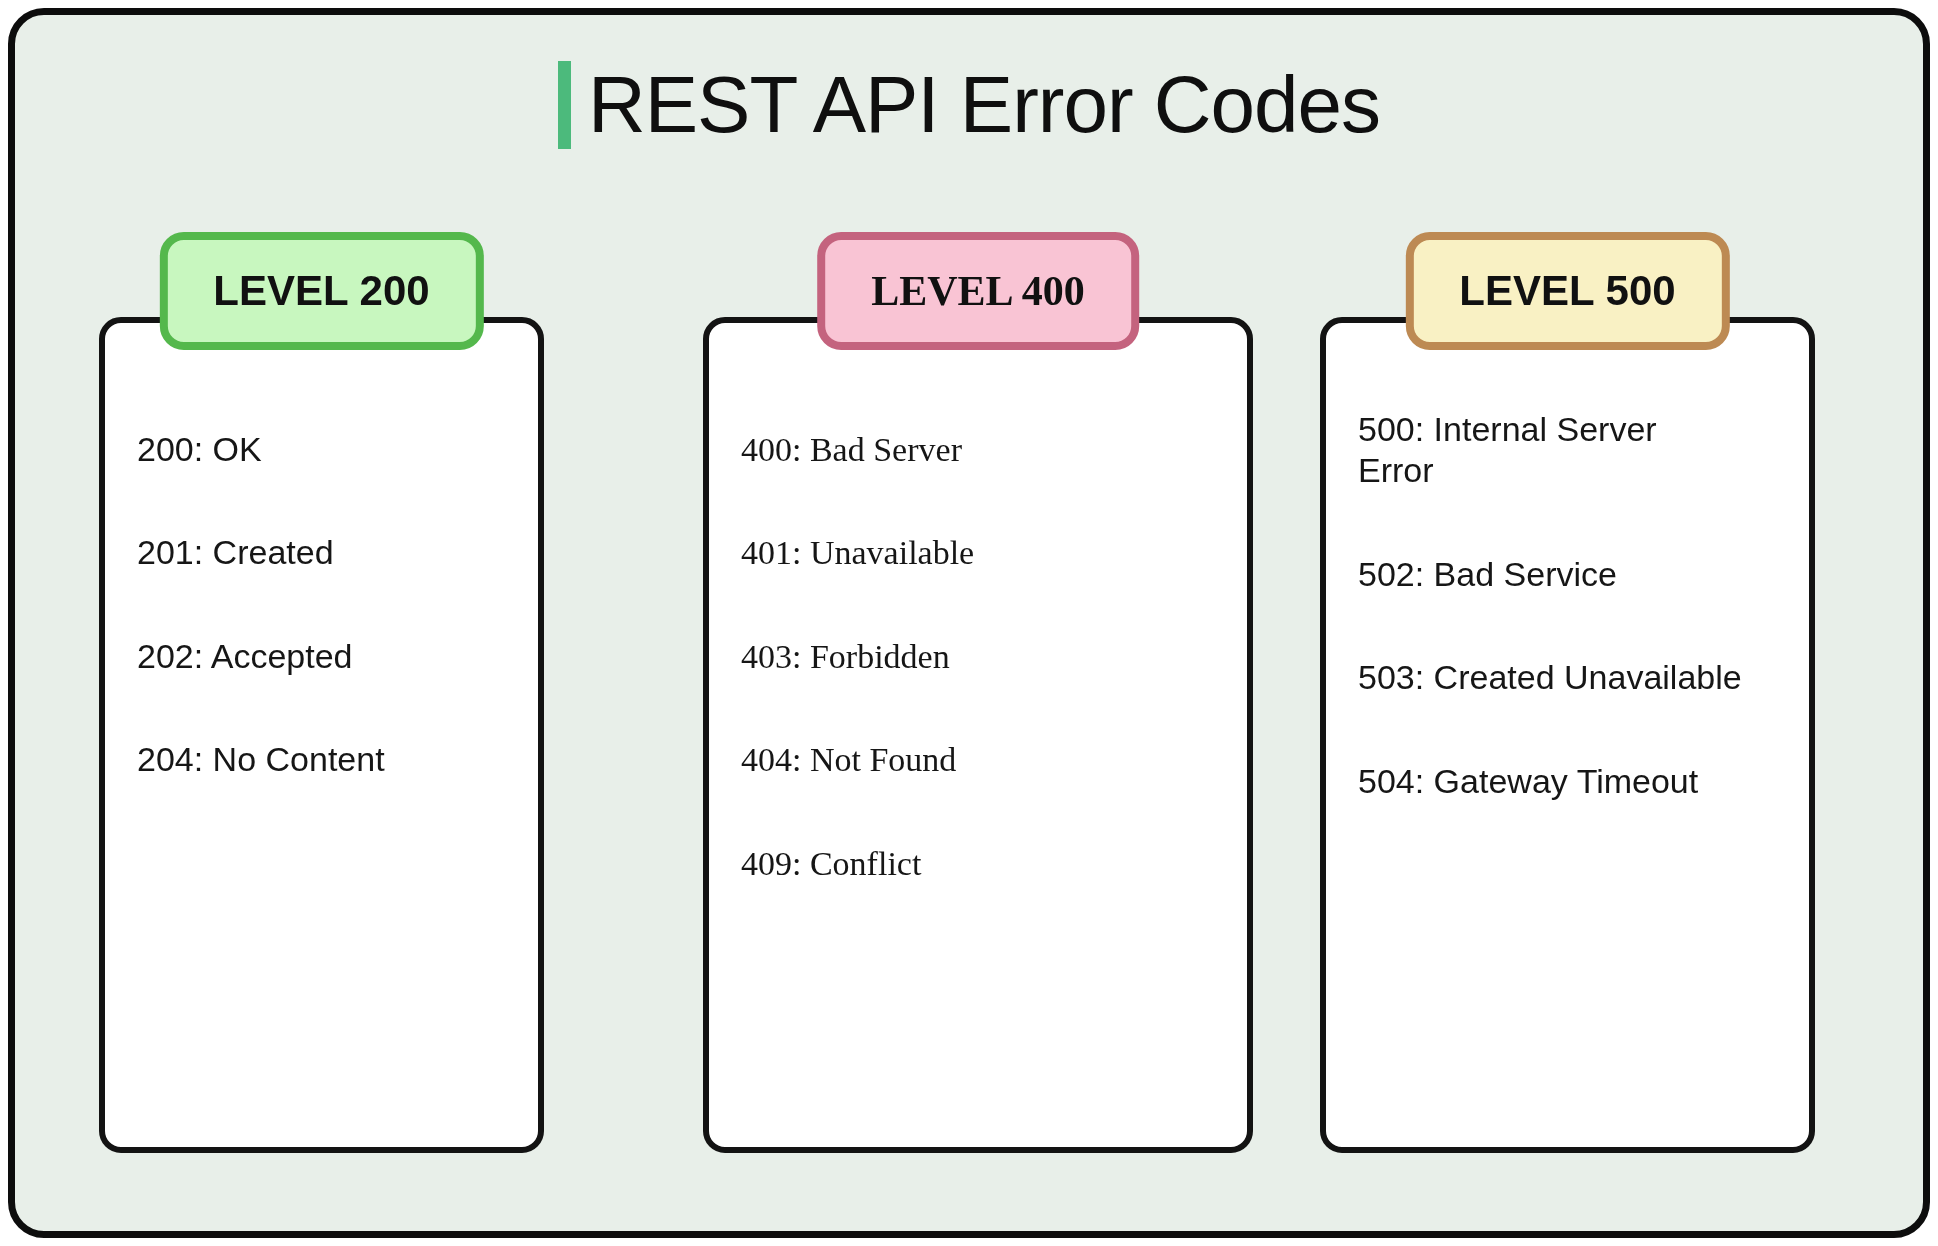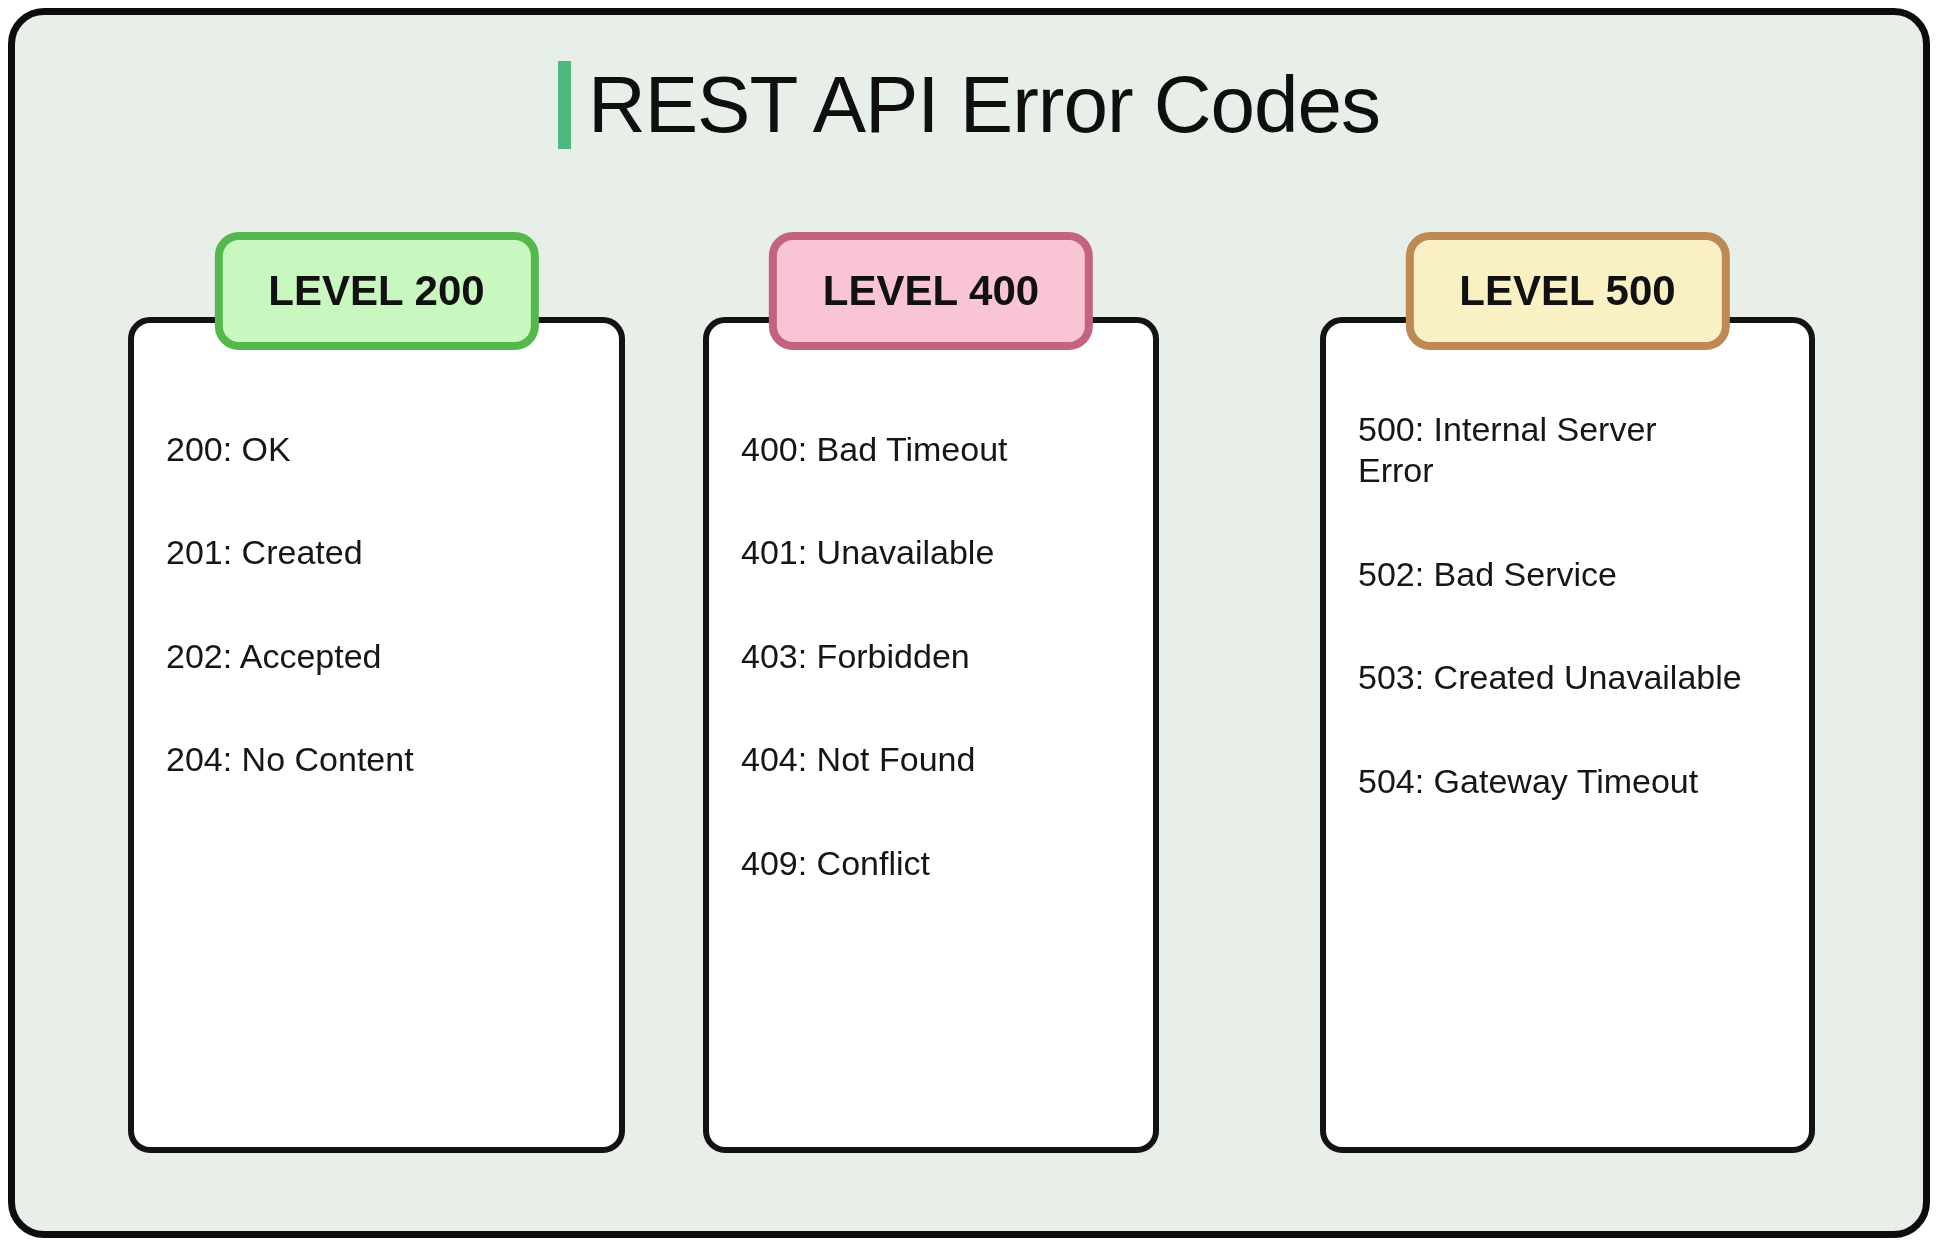--- a/index.html
+++ b/index.html
@@ -51,22 +51,22 @@
   }
   .card {
     position: absolute;
     top: 302px;
     height: 836px;
     background: #ffffff;
     border: 6px solid #131313;
     border-radius: 22px;
     box-sizing: border-box;
   }
-  .card-200 { left: 113px; width: 497px; text-decoration: underline; }
-  .card-400 { left: 688px; width: 456px; }
+  .card-200 { left: 84px; width: 445px; text-decoration: underline; }
+  .card-400 { left: 688px; width: 550px; font-family: Liberation Serif, serif; }
   .card-500 { left: 1293px; width: 495px; margin-left: 12px; }
   .badge {
     position: absolute;
     top: -91px;
     left: 50%;
     transform: translateX(-50%);
     height: 118px;
     box-sizing: border-box;
     border: 8px solid #999;
     border-radius: 24px;
@@ -112,21 +112,21 @@
         <div class="item">200: OK</div>
         <div class="item">201: Created</div>
         <div class="item">202: Accepted</div>
         <div class="item">204: No Content</div>
       </div>
     </div>
 
     <div class="card card-400">
       <div class="badge" style="background-color: rgb(249, 196, 212); border-color: rgb(196, 99, 126);">LEVEL 400</div>
       <div class="items">
-        <div class="item">400: Bad Timeout</div>
+        <div class="item">400: Bad Server</div>
         <div class="item">401: Unavailable</div>
         <div class="item">403: Forbidden</div>
         <div class="item">404: Not Found</div>
         <div class="item">409: Conflict</div>
       </div>
     </div>
 
     <div class="card card-500">
       <div class="badge" style="background-color: rgb(249, 241, 196); border-color: rgb(189, 138, 83);">LEVEL 500</div>
       <div class="items">

